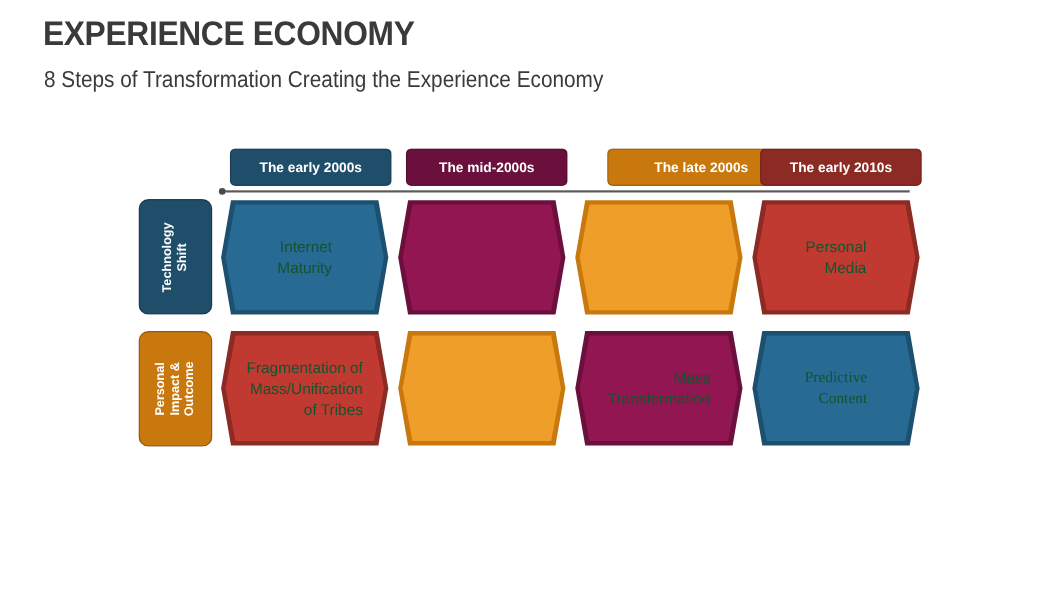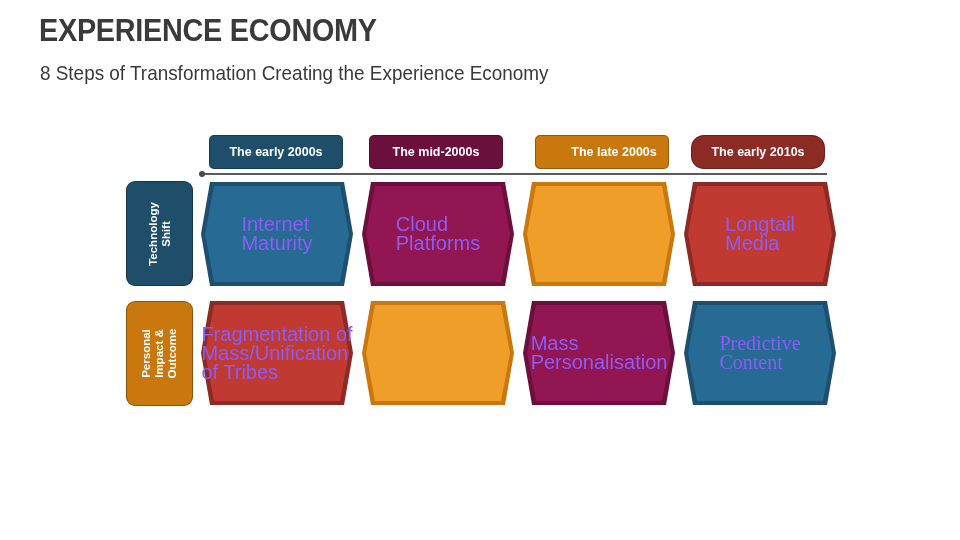--- a/index.html
+++ b/index.html
@@ -11,21 +11,21 @@
     position: absolute; left: 39px; top: 13px;
     font-size: 31px; font-weight: bold; color: #3a3a3a; letter-spacing: -0.3px;
     transform: scaleX(0.93); transform-origin: left top; white-space: nowrap;
   }
   .subtitle {
     position: absolute; left: 40px; top: 61px;
     font-size: 21px; color: #3a3a3a; white-space: nowrap;
     transform: scaleX(0.90); transform-origin: left top;
   }
   .pill {
-    position: absolute; top: 135px; width: 134px; height: 34px;
+    position: absolute; top: 135px; width: 147px; height: 34px;
     border-radius: 5px; color: #ffffff; font-weight: bold; font-size: 12.5px;
     display: flex; align-items: center; justify-content: center;
     box-sizing: border-box; border: 1px solid rgba(0,0,0,0.25);
   }
   .timeline-line {
     position: absolute; left: 202px; top: 173px; width: 625px; height: 2px; background: #5a5a5a;
   }
   .timeline-dot {
     position: absolute; left: 199px; top: 171px; width: 6px; height: 6px; border-radius: 50%; background: #4a4a4a;
   }
@@ -37,34 +37,34 @@
   .row-label .vtext {
     transform: rotate(-90deg); white-space: pre; text-align: center;
     color: #ffffff; font-weight: bold; font-size: 11.5px; line-height: 13px;
   }
   .hex {
     position: absolute; width: 152px; height: 104px;
   }
   .hex svg { position: absolute; left: 0; top: 0; width: 152px; height: 104px; overflow: visible; }
   .hex .label {
     position: absolute; left: 14px; right: 14px; top: 0; bottom: 0;
-    display: flex; align-items: center; justify-content: center; text-align: left;
-    color: #8b5cf6; font-size: 20px; line-height: 19px; white-space: pre;
+    display: flex; align-items: center; justify-content: center; text-align: right;
+    color: #14532d; font-size: 14px; line-height: 19px; white-space: pre;
   }
 </style>
 </head>
 <body>
 
 <div class="title">EXPERIENCE ECONOMY</div>
 <div class="subtitle">8 Steps of Transformation Creating the Experience Economy</div>
 
 <div class="pill" style="left: 209px; background: rgb(31, 78, 107);">The early 2000s</div>
 <div class="pill" style="left: 369px; background: rgb(107, 15, 61); text-align: center;">The mid-2000s</div>
-<div class="pill" style="left: 535px; background: rgb(200, 120, 12); padding-left: 24px;">The late 2000s</div>
-<div class="pill" style="left: 691px; background: rgb(140, 42, 36); border-radius: 13px;">The early 2010s</div>
+<div class="pill" style="left: 552px; background: rgb(200, 120, 12); padding-left: 24px;">The late 2000s</div>
+<div class="pill" style="left: 691px; background: rgb(140, 42, 36);">The early 2010s</div>
 
 <div class="timeline-line"></div>
 <div class="timeline-dot"></div>
 
 <div class="row-label" style="top: 181px; background: rgb(31, 78, 107);">
   <div class="vtext">Technology
 Shift</div>
 </div>
 <div class="row-label" style="top: 301px; background: rgb(200, 120, 12);">
   <div class="vtext">Personal
@@ -78,35 +78,33 @@
       <polygon class="inner" points="13,4 139,4 148,52 139,100 13,100 4,52" fill="#276a94"></polygon>
     </svg>
   <div class="label">Internet
 Maturity</div>
 </div>
 <div class="hex" style="left:362px; top:182px;">
   <svg>
       <polygon class="outer" points="9,0 143,0 152,52 143,104 9,104 0,52" fill="#6b0f3d"></polygon>
       <polygon class="inner" points="13,4 139,4 148,52 139,100 13,100 4,52" fill="#921651"></polygon>
     </svg>
-  <div class="label">Cloud
-Platforms</div>
 </div>
 <div class="hex" style="left:523px; top:182px;">
   <svg>
       <polygon class="outer" points="9,0 143,0 152,52 143,104 9,104 0,52" fill="#c8780c"></polygon>
       <polygon class="inner" points="13,4 139,4 148,52 139,100 13,100 4,52" fill="#f09e2a"></polygon>
     </svg>
 </div>
 <div class="hex" style="left:684px; top:182px;">
   <svg>
       <polygon class="outer" points="9,0 143,0 152,52 143,104 9,104 0,52" fill="#8c2a24"></polygon>
       <polygon class="inner" points="13,4 139,4 148,52 139,100 13,100 4,52" fill="#c03a31"></polygon>
     </svg>
-  <div class="label">Longtail
+  <div class="label">Personal
 Media</div>
 </div>
 
 <div class="hex" style="left:201px; top:301px;">
   <svg>
       <polygon class="outer" points="9,0 143,0 152,52 143,104 9,104 0,52" fill="#8c2a24"></polygon>
       <polygon class="inner" points="13,4 139,4 148,52 139,100 13,100 4,52" fill="#c03a31"></polygon>
     </svg>
   <div class="label">Fragmentation of
 Mass/Unification
@@ -117,21 +115,21 @@
       <polygon class="outer" points="9,0 143,0 152,52 143,104 9,104 0,52" fill="#c8780c"></polygon>
       <polygon class="inner" points="13,4 139,4 148,52 139,100 13,100 4,52" fill="#f09e2a"></polygon>
     </svg>
 </div>
 <div class="hex" style="left:523px; top:301px;">
   <svg>
       <polygon class="outer" points="9,0 143,0 152,52 143,104 9,104 0,52" fill="#6b0f3d"></polygon>
       <polygon class="inner" points="13,4 139,4 148,52 139,100 13,100 4,52" fill="#921651"></polygon>
     </svg>
   <div class="label">Mass
-Personalisation</div>
+Transformation</div>
 </div>
 <div class="hex" style="left:684px; top:301px;font-family:Liberation Serif, serif;">
   <svg>
       <polygon class="outer" points="9,0 143,0 152,52 143,104 9,104 0,52" fill="#1d4f6e"></polygon>
       <polygon class="inner" points="13,4 139,4 148,52 139,100 13,100 4,52" fill="#276a94"></polygon>
     </svg>
   <div class="label">Predictive
 Content</div>
 </div>
 

